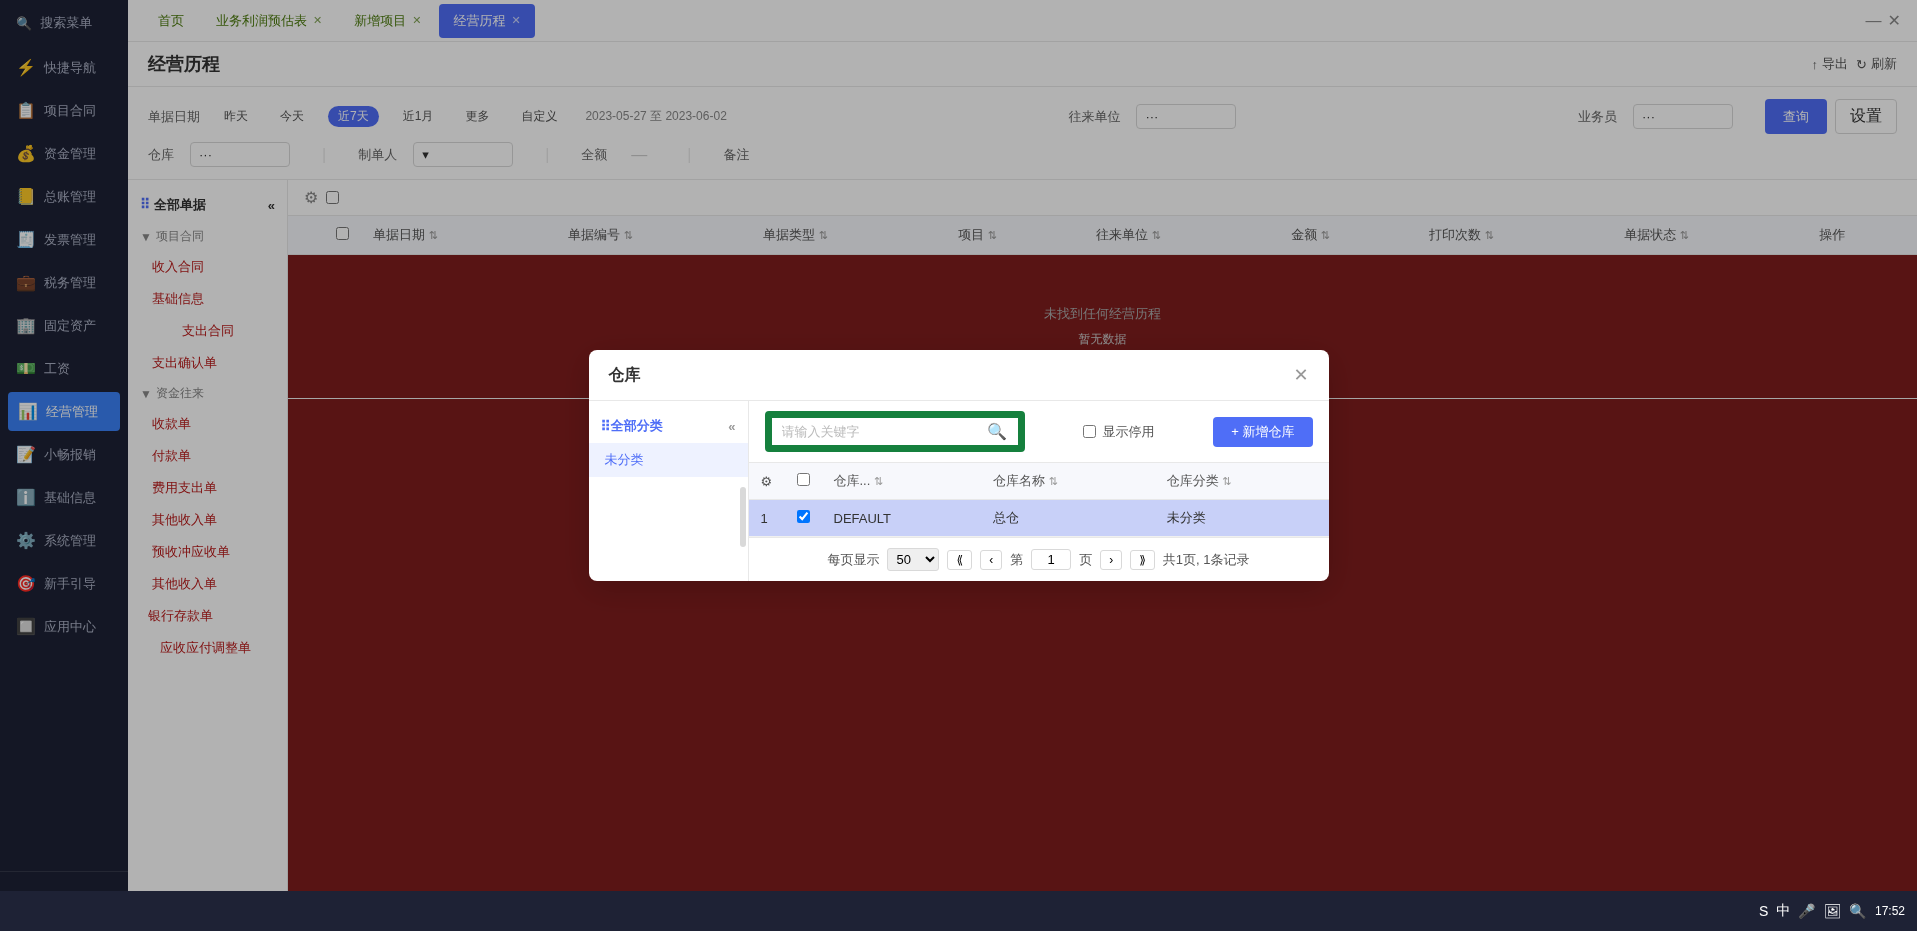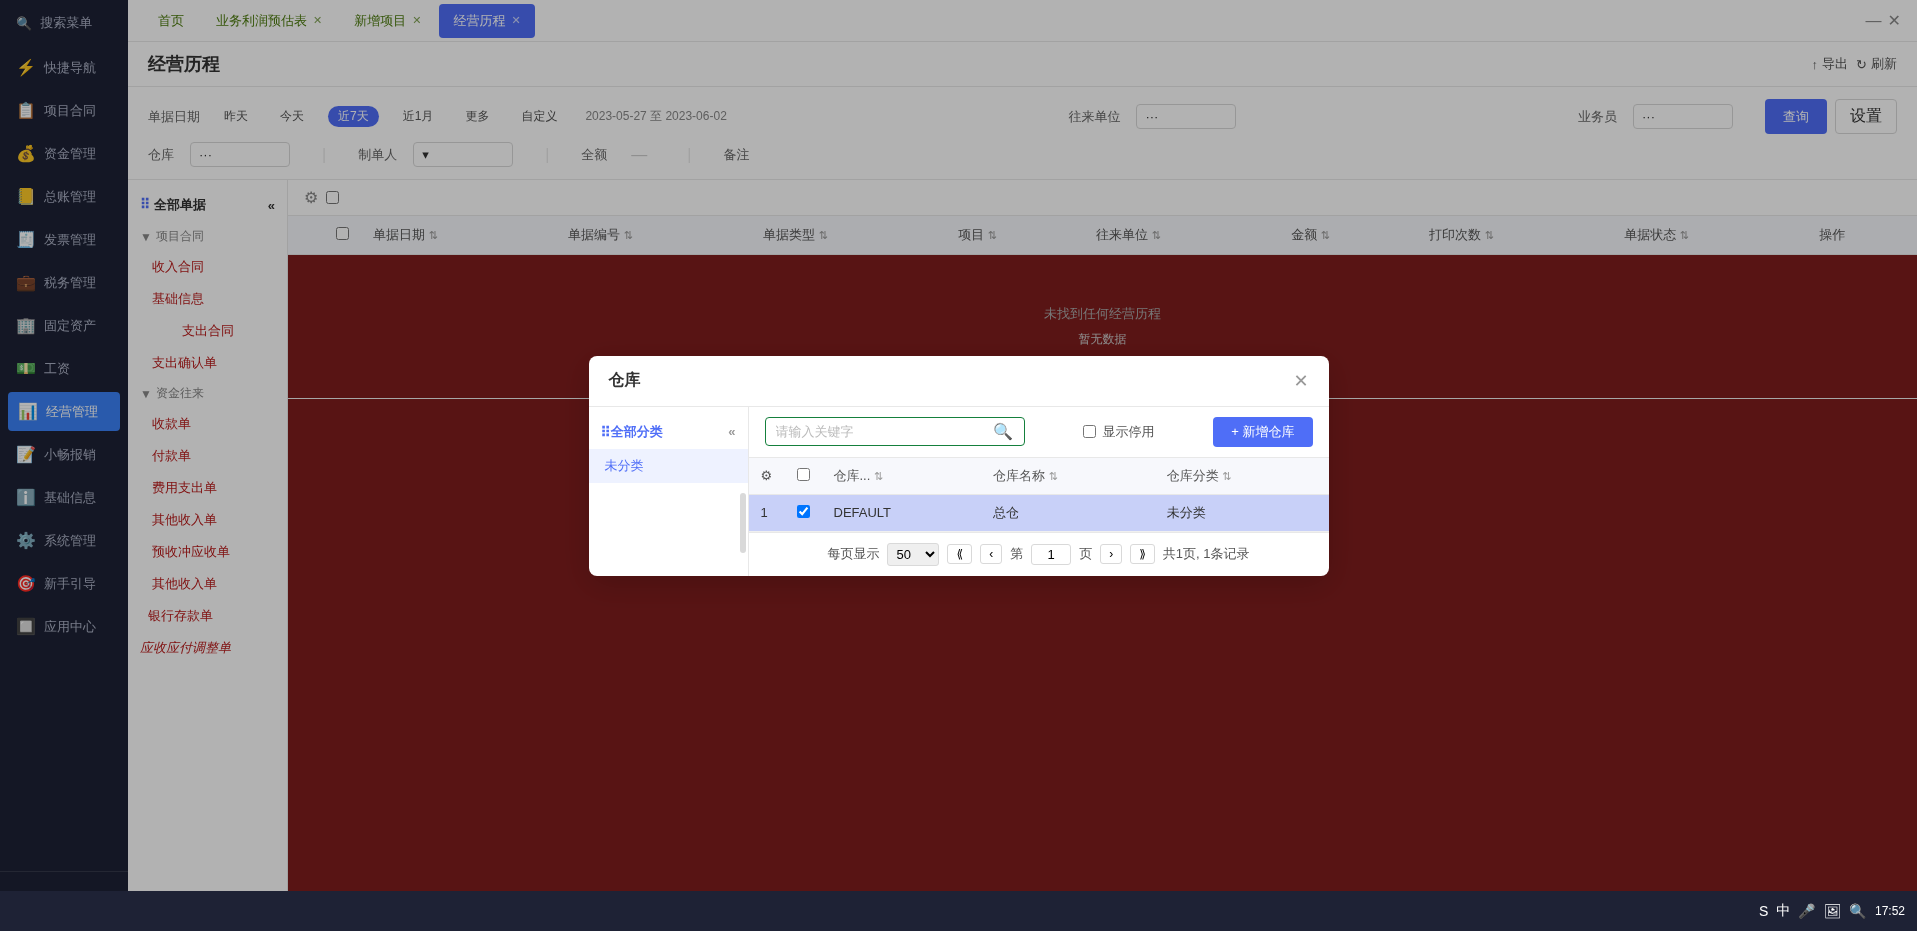--- a/index.html
+++ b/index.html
@@ -344,21 +344,21 @@
     .modal-toolbar {
       display: flex;
       align-items: center;
       justify-content: space-between;
       padding: 10px 16px;
       border-bottom: 1px solid #e8e8e8;
       gap: 8px;
     }
     .modal-search {
       display: flex;
-      border: 1px solid #15803d;
+      border: 7px solid #15803d;
       border-radius: 4px;
       padding: 4px 10px;
       gap: 6px;
       flex: 1;
       max-width: 260px;
     }
     .modal-search input {
       border: none;
       outline: none;
       font-size: 13px;
@@ -624,21 +624,21 @@
       <div class="left-panel-section">
         <span>▼</span> 资金往来
       </div>
       <div class="left-panel-item" style="padding-left: 24px;">收款单</div>
       <div class="left-panel-item" style="padding-left: 24px;">付款单</div>
       <div class="left-panel-item" style="padding-left: 24px;">费用支出单</div>
       <div class="left-panel-item" style="padding-left: 24px;">其他收入单</div>
       <div class="left-panel-item" style="padding-left: 24px;">预收冲应收单</div>
       <div class="left-panel-item" style="padding-left: 24px;">其他收入单</div>
       <div class="left-panel-item" style="padding-left: 20px;">银行存款单</div>
-      <div class="left-panel-item" style="padding-left: 12px; font-style: italic;">应收应付调整单</div>
+      <div class="left-panel-item" style="padding-left: 32px;">应收应付调整单</div>
     </div>
 
     <div class="table-area">
       <div class="table-toolbar">
         <span style="cursor:pointer; color:#888;">⚙</span>
         <input type="checkbox" style="">
       </div>
       <div class="table-wrap">
         <table>
           <thead>

